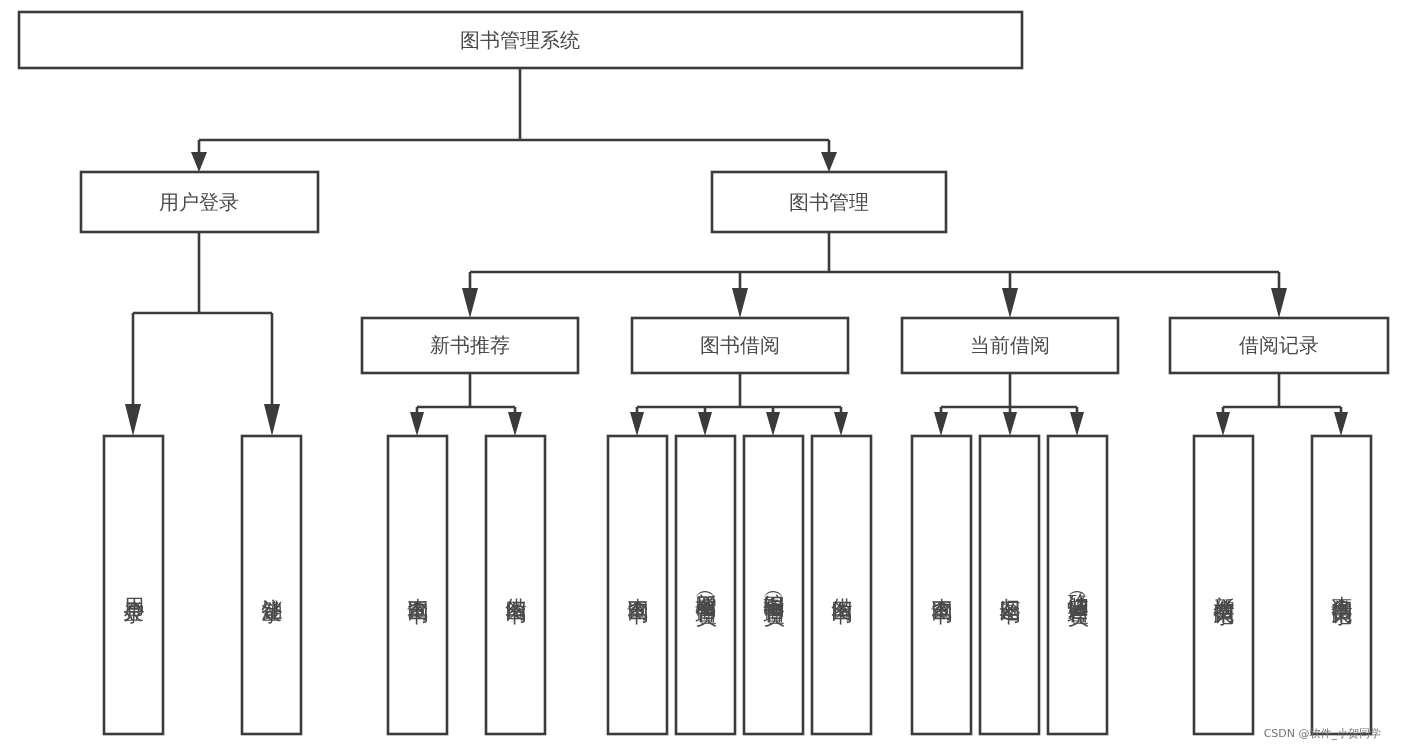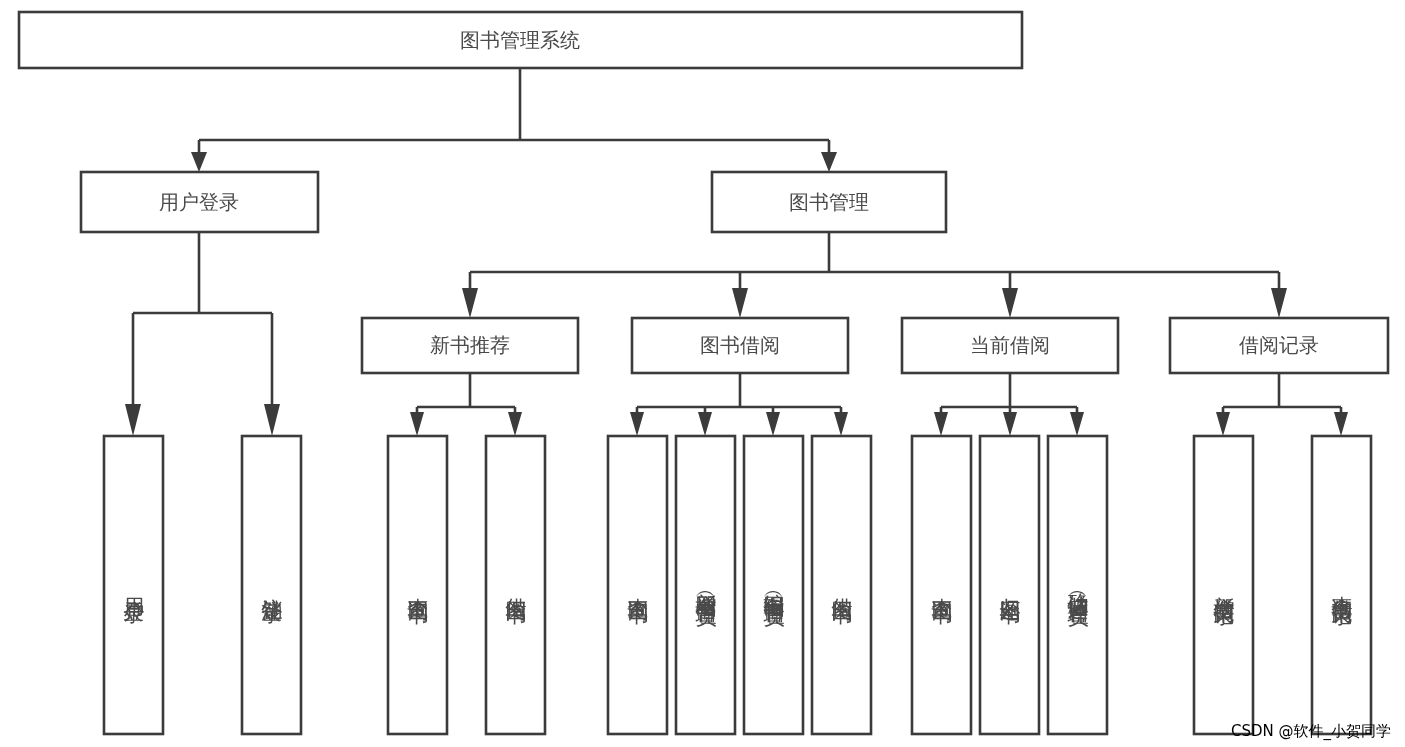--- a/index.html
+++ b/index.html
@@ -28,24 +28,24 @@
     dominant-baseline:middle;
   }
   .node-label.vertical{
     font-size:21px;
     writing-mode:vertical-rl;
     text-orientation:upright;
     letter-spacing:2px;
   }
   .watermark{
     position:absolute;
-    right:14px;
+    right:24px;
     bottom:6px;
-    font-size:15px;
-    color:#000000;
+    font-size:11px;
+    color:#737373;
     font-family:"DejaVu Sans","Liberation Sans",sans-serif;
     white-space:nowrap;
     user-select:none;
   }
 </style>
 </head>
 <body>
 
 <svg id="canvas" viewBox="0 0 1405 747">
   <defs></defs>

